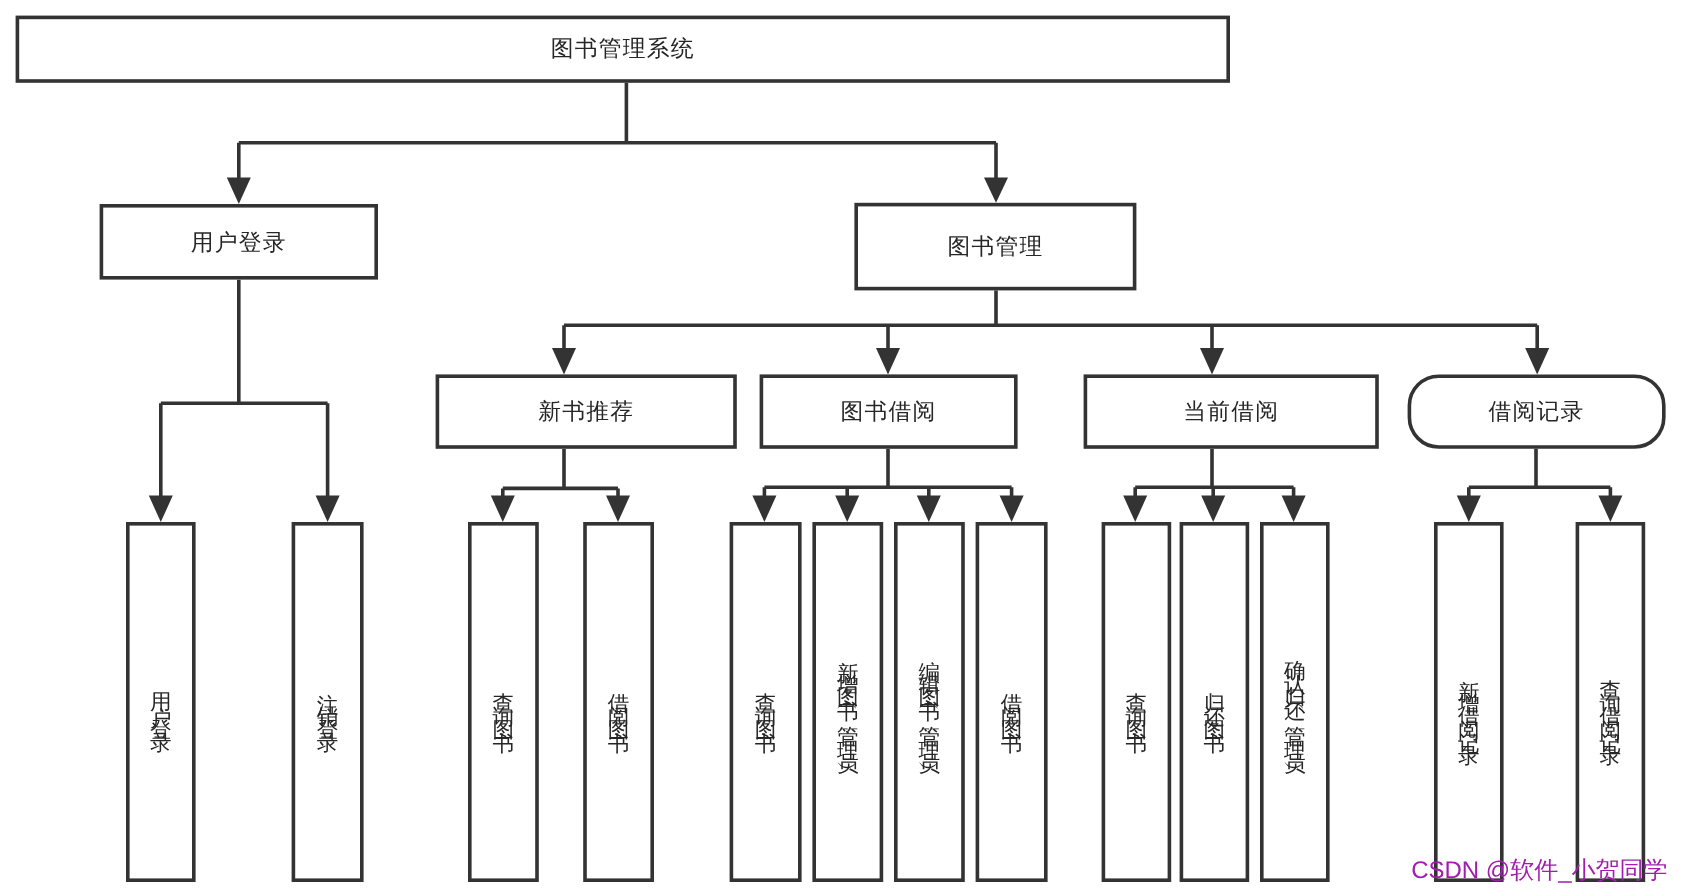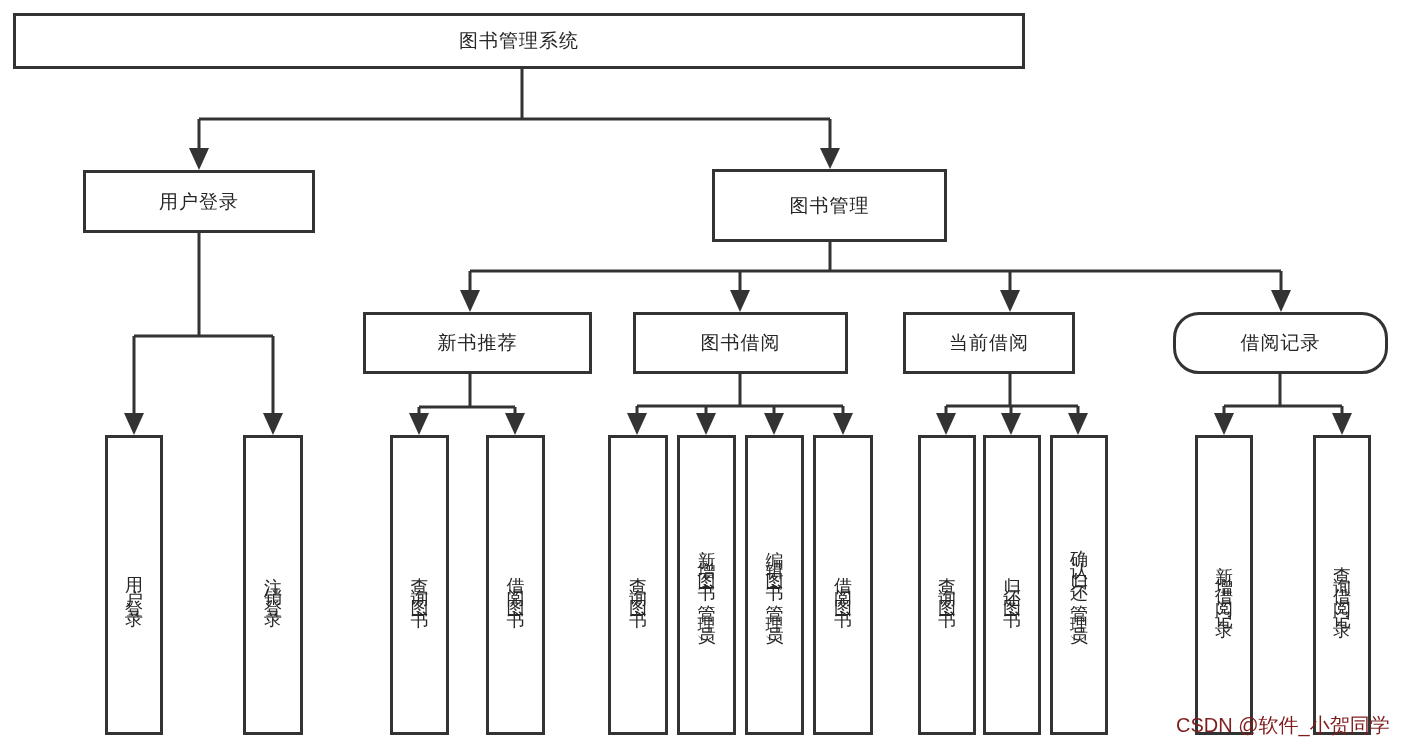--- a/index.html
+++ b/index.html
@@ -44,21 +44,21 @@
     letter-spacing: 11px;
     line-height: 1;
     white-space: nowrap;
   }
   #watermark {
     position: absolute;
     left: 1176px;
     top: 712px;
     z-index: 5;
     font-size: 20px;
-    color: #7f1d1d;
+    color: #a21caf;
     white-space: nowrap;
   }
 </style>
 </head>
 <body>
 
 <div id="canvas">
 
   <svg id="connector-layer" viewBox="0 0 1405 747" xmlns="http://www.w3.org/2000/svg">
     <g stroke="#333333" stroke-width="3" fill="none">
@@ -111,27 +111,27 @@
     <span>图书管理系统</span>
   </div>
 
   <div class="node h" style="left:83px; top:170px; width:232px; height:63px;">
     <span>用户登录</span>
   </div>
   <div class="node h" style="left:712px; top:169px; width:235px; height:73px;">
     <span>图书管理</span>
   </div>
 
-  <div class="node h" style="left:363px; top:312px; width:229px; height:62px;">
+  <div class="node h" style="left:363px; top:312px; width:251px; height:62px;">
     <span>新书推荐</span>
   </div>
   <div class="node h" style="left:633px; top:312px; width:215px; height:62px;font-family:Liberation Serif, serif;">
     <span>图书借阅</span>
   </div>
-  <div class="node h" style="left:903px; top:312px; width:172px; height:62px;">
+  <div class="node h" style="left:903px; top:312px; width:246px; height:62px;">
     <span>当前借阅</span>
   </div>
   <div class="node h" style="left:1173px; top:312px; width:215px; height:62px;border-radius:26px;">
     <span>借阅记录</span>
   </div>
 
   <div class="node leaf" style="left:105px; top:435px; width:58px; height:300px;">
     <span class="leaf-label">用户登录</span>
   </div>
   <div class="node leaf" style="left:243px; top:435px; width:60px; height:300px;">

